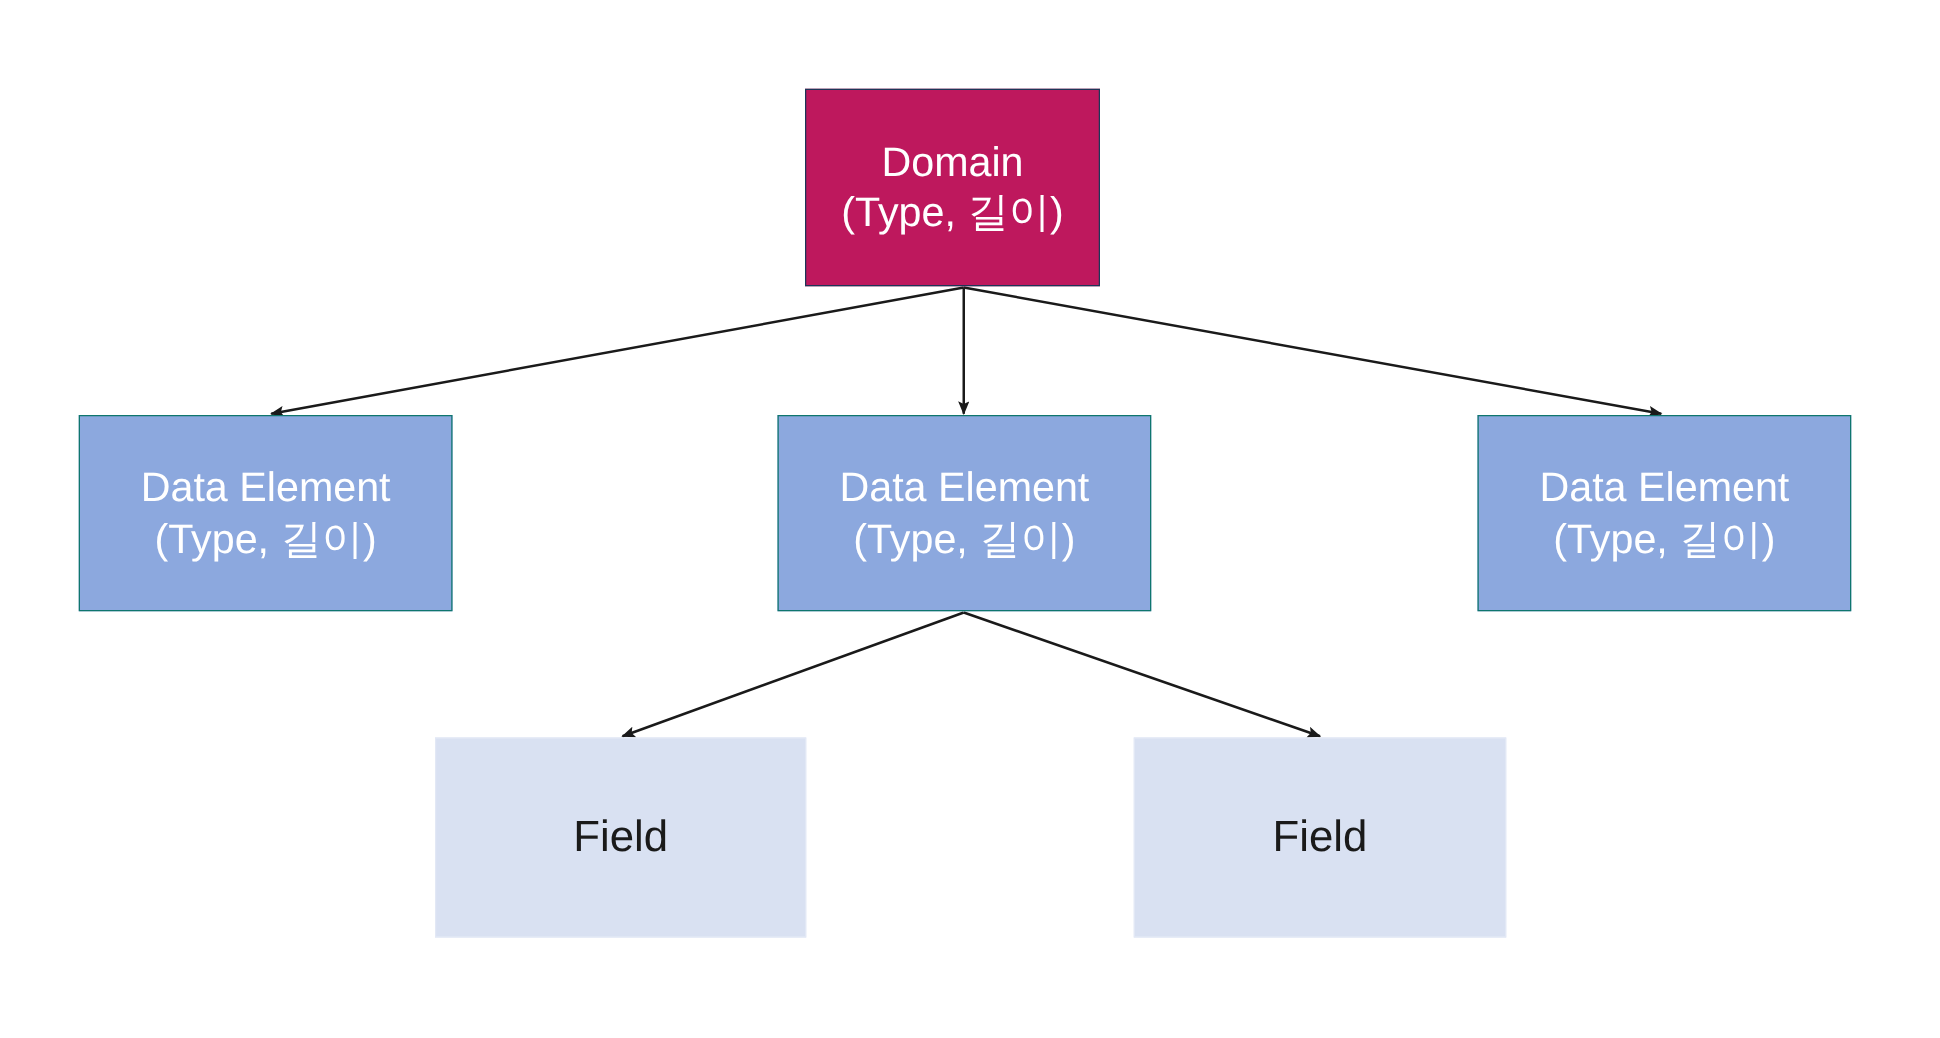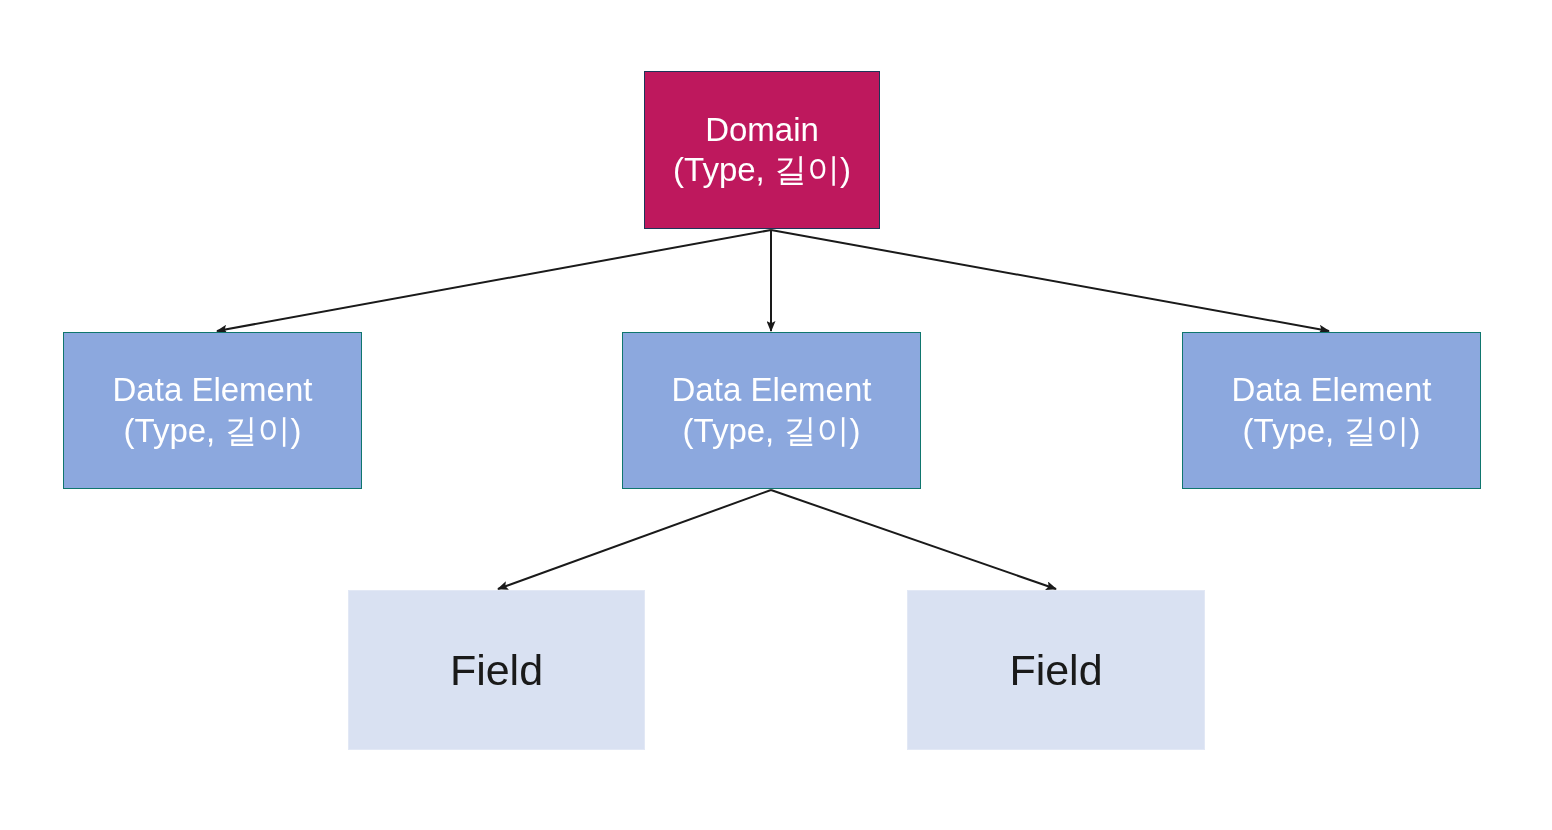--- a/index.html
+++ b/index.html
@@ -54,21 +54,21 @@
   .node--element {
     background: #8CA8DE;
     color: #ffffff;
     font-size: 33px;
     border: 1px solid #0f766e;
   }
   
   .node--field {
     background: #D9E1F2;
     color: #1a1a1a;
-    font-size: 43px;
+    font-size: 35px;
     border: 1px solid #e2e8f5;
   }
 </style>
 </head>
 <body>
 
 <div id="canvas" style="background: rgb(255, 255, 255);">
 
   <svg id="edges" viewBox="0 0 1552 830" xmlns="http://www.w3.org/2000/svg">
     <defs>

